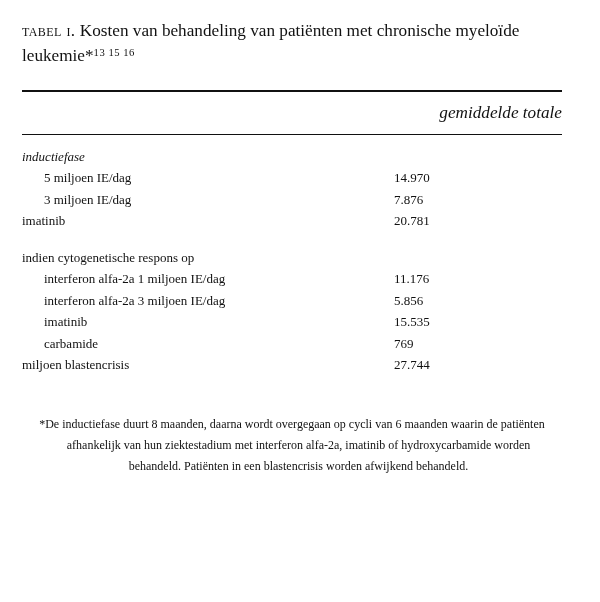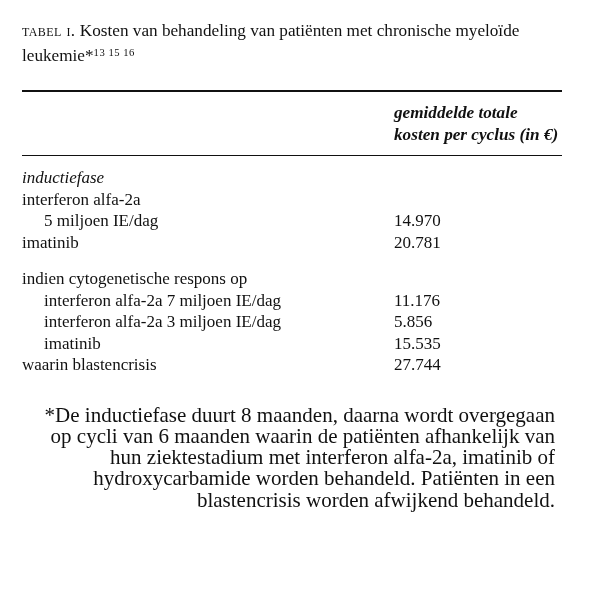--- a/index.html
+++ b/index.html
@@ -57,21 +57,21 @@
   }
   .spacer-top   { height: 23px; }
   .spacer-head  { height: 10px; }
   .spacer-head2 { height: 10px; }
   .spacer-body  { height: 11px; }
 
   
   table.cost-table {
     width: 100%;
     border-collapse: collapse;
-    font-size: 17px;
+    font-size: 13px;
     line-height: 21.5px;
   }
   table.cost-table td {
     padding: 0;
     vertical-align: top;
   }
   td.label-cell {
     width: 372px;
     text-align: left;
     white-space: pre;
@@ -87,38 +87,37 @@
 
   tr.group-head td.label-cell { font-style: italic; }
   tr.blank-row td { height: 15px; line-height: 15px; font-size: 1px; }
 
   .ind-0 { padding-left: 0px !important; }
   .ind-1 { padding-left: 22px !important; }
 
   
   .colhead-wrap {
     display: flex;
-    justify-content: flex-start;
-    font-weight: bold;
+    justify-content: flex-end;
   }
   .colhead-spacer { width: 372px; flex: 0 0 372px; }
   .colhead {
     font-style: italic;
     font-size: 17.2px;
     line-height: 21.5px;
     text-align: left;
     white-space: pre-line;
   }
 
   
   .footnote {
-    font-size: 21px;
+    font-size: 12px;
     line-height: 21.2px;
-    text-align: right;
-    margin: 7px;
+    text-align: center;
+    margin: 16px;
     padding-left: 13px;
     text-indent: -13px;
     white-space: pre-line;
   }
   .spacer-foot { height: 22px; }
 </style>
 </head>
 <body>
 
 <div class="table-figure">
@@ -126,76 +125,81 @@
   <p class="caption"><span class="caption-label">TABEL I.</span><span class="caption-text"> Kosten van behandeling van patiënten met chronische myeloïde leukemie*</span><sup class="refs">13 15 16</sup></p>
 
   <div class="spacer-top"></div>
 
   <hr class="rule-thick">
 
   <div class="spacer-head"></div>
 
   <div class="colhead-wrap">
     <div class="colhead-spacer"></div>
-    <div class="colhead"><span>gemiddelde totale</span><br><span>kosten per cyclus (in €)</span></div>
+    <div class="colhead"><span>gemiddelde totale</span><br></div>
   </div>
 
   <div class="spacer-head2"></div>
 
   <hr class="rule-thin">
 
   <div class="spacer-body"></div>
 
   <table class="cost-table">
     <tbody>
         <tr class="group-head">
           <td class="label-cell ind-0">inductiefase</td>
           <td class="value-cell"></td>
           <td class="pad-cell"></td>
         </tr>
         <tr>
-          <td class="label-cell ind-0">interferon alfa-2a</td>
-          <td class="value-cell"></td>
-          <td class="pad-cell"></td>
-        </tr>
-        <tr>
           <td class="label-cell ind-1">5 miljoen IE/dag</td>
           <td class="value-cell">14.970</td>
           <td class="pad-cell"></td>
         </tr>
         <tr>
+          <td class="label-cell ind-1">3 miljoen IE/dag</td>
+          <td class="value-cell">7.876</td>
+          <td class="pad-cell"></td>
+        </tr>
+        <tr>
           <td class="label-cell ind-0">imatinib</td>
           <td class="value-cell">20.781</td>
           <td class="pad-cell"></td>
         </tr>
         <tr class="blank-row">
           <td colspan="3"></td>
         </tr>
         <tr>
           <td class="label-cell ind-0">indien cytogenetische respons op</td>
           <td class="value-cell"></td>
           <td class="pad-cell"></td>
         </tr>
         <tr>
-          <td class="label-cell ind-1">interferon alfa-2a 7 miljoen IE/dag</td>
+          <td class="label-cell ind-1">interferon alfa-2a 1 miljoen IE/dag</td>
           <td class="value-cell">11.176</td>
           <td class="pad-cell"></td>
         </tr>
         <tr>
           <td class="label-cell ind-1">interferon alfa-2a 3 miljoen IE/dag</td>
           <td class="value-cell">5.856</td>
           <td class="pad-cell"></td>
         </tr>
         <tr>
           <td class="label-cell ind-1">imatinib</td>
           <td class="value-cell">15.535</td>
           <td class="pad-cell"></td>
         </tr>
         <tr>
-          <td class="label-cell ind-0">waarin blastencrisis</td>
+          <td class="label-cell ind-1">carbamide</td>
+          <td class="value-cell">769</td>
+          <td class="pad-cell"></td>
+        </tr>
+        <tr>
+          <td class="label-cell ind-0">miljoen blastencrisis</td>
           <td class="value-cell">27.744</td>
           <td class="pad-cell"></td>
         </tr>
       </tbody>
   </table>
 
   <div class="spacer-foot"></div>
 
   <p class="footnote">*De inductiefase duurt 8 maanden, daarna wordt overgegaan op cycli van 6 maanden waarin de patiënten afhankelijk van hun ziektestadium met interferon alfa-2a, imatinib of hydroxycarbamide worden behandeld. Patiënten in een blastencrisis worden afwijkend behandeld.</p>
 

